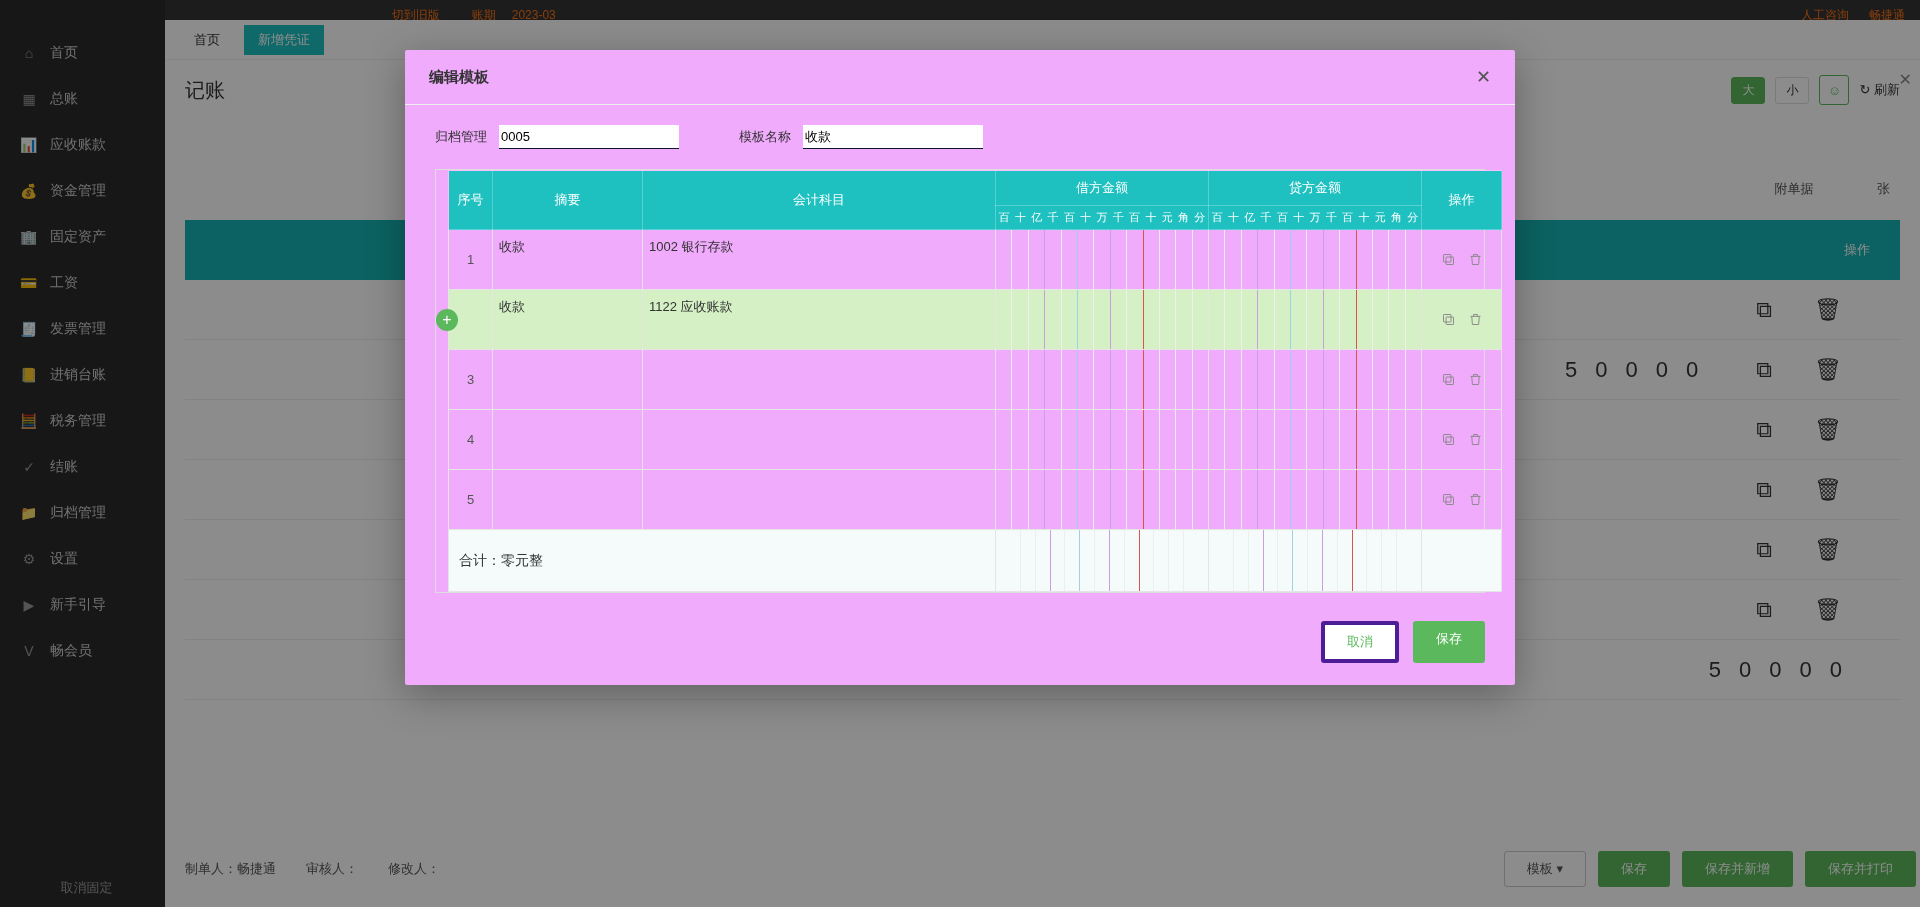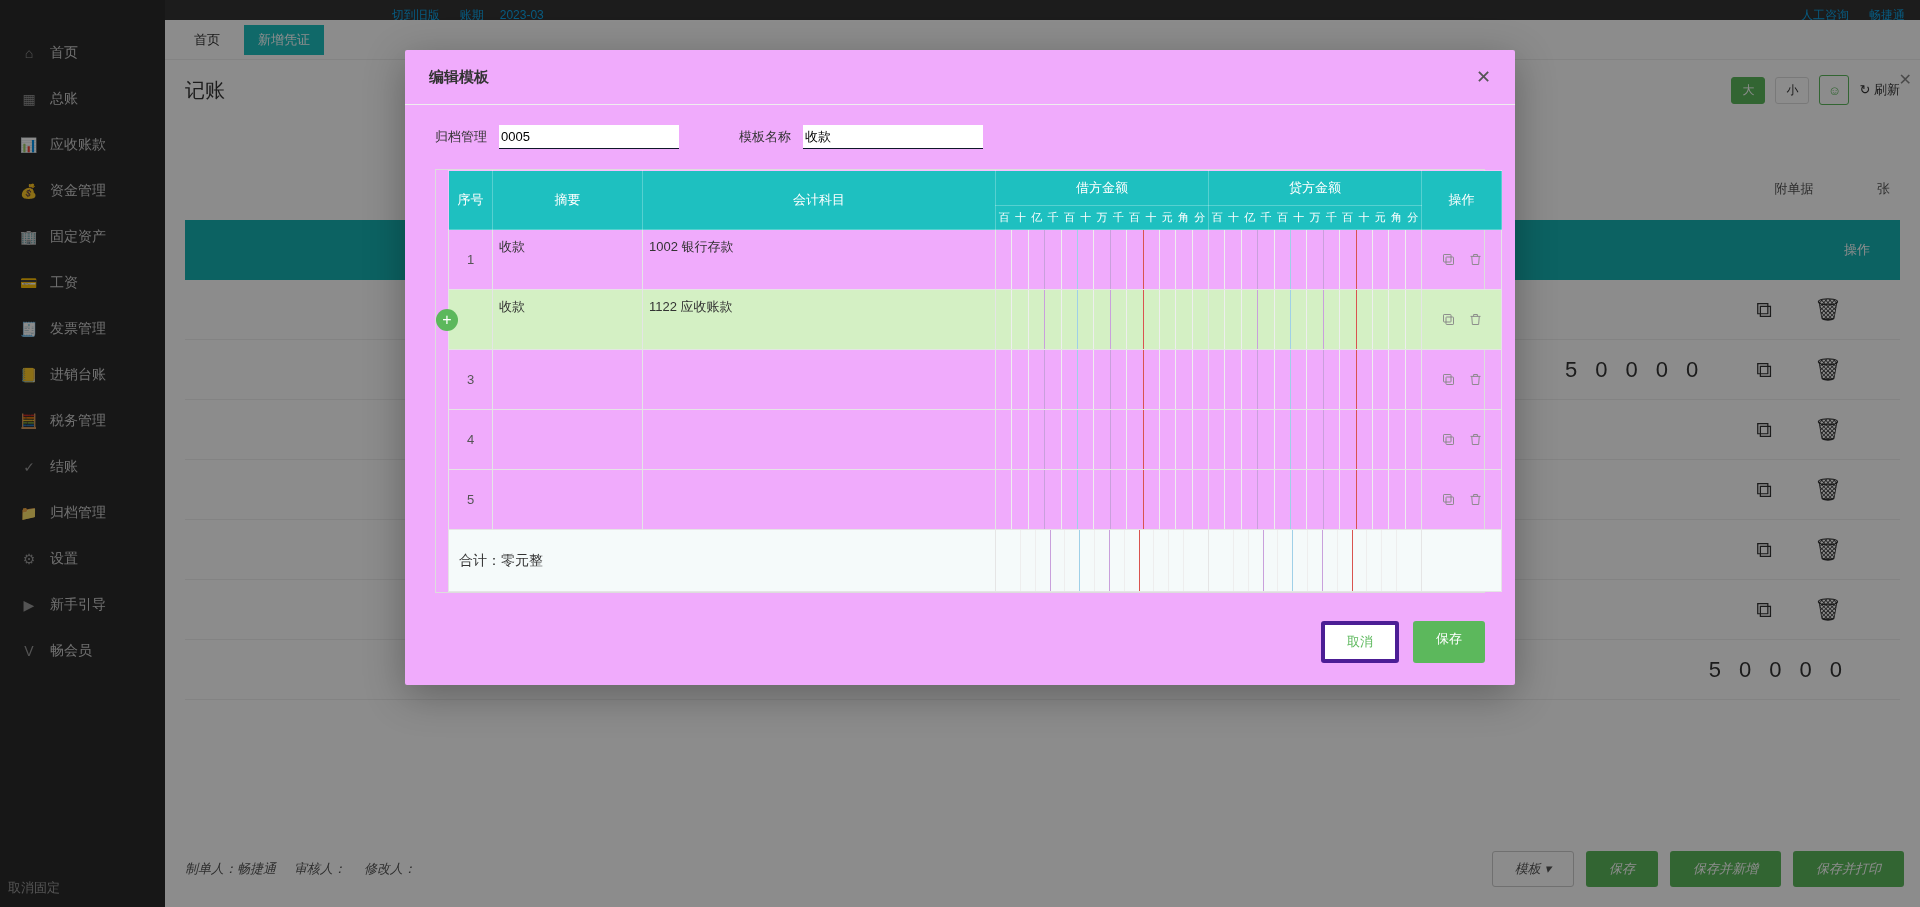--- a/index.html
+++ b/index.html
@@ -1,42 +1,42 @@
 <!DOCTYPE html>
 <html><head>
 <meta charset="utf-8">
 <style>
 * { margin: 0; padding: 0; box-sizing: border-box; }
 body { font-family: "Microsoft YaHei", Arial, sans-serif; font-size: 13px; color: #333; background: #f5f5f5; width: 1920px; height: 907px; overflow: hidden; position: relative; }
 .backdrop { position: absolute; inset: 0; background: rgba(0,0,0,0.45); z-index: 100; }
-.header { height: 30px; background: #333; color: #0ea5e9; display: flex; align-items: center; padding: 0 15px; font-size: 12px; }
+.header { height: 30px; background: #333; color: #f97316; display: flex; align-items: center; padding: 0 15px; font-size: 12px; }
 .header .id { margin-left: 100px; }
 .header .right { margin-left: auto; display: flex; gap: 20px; align-items: center; }
 
 .sidebar { position: absolute; left: 0; top: 0; bottom: 0; width: 165px; background: #2b2b2b; color: #ccc; padding-top: 30px; }
 .sidebar-item { display: flex; align-items: center; gap: 12px; padding: 14px 20px; font-size: 14px; cursor: pointer; }
-.sidebar-bottom { position: absolute; bottom: 10px; left: 8px; right: 0; display: flex; align-items: center; gap: 6px; font-size: 13px; color: #999; }
+.sidebar-bottom { position: absolute; bottom: 10px; left: 8px; right: 0; display: flex; align-items: center; justify-content: center; gap: 6px; font-size: 13px; color: #999; }
 
 .main { position: absolute; left: 165px; right: 0; top: 20px; bottom: 0; background: #fff; }
 .tabs { height: 40px; display: flex; align-items: center; padding: 0 15px; gap: 10px; border-bottom: 1px solid #eee; }
 .tab { padding: 6px 14px; font-size: 13px; color: #333; }
 .tab.active { background: #1ec0c0; color: #fff; }
 .pagehead { display: flex; align-items: center; padding: 15px 20px; }
 .pagetitle { font-size: 20px; font-weight: 500; }
 .pagehead .right { margin-left: auto; display: flex; gap: 10px; align-items: center; }
 .btn-sm { padding: 4px 10px; border: 1px solid #ddd; border-radius: 3px; font-size: 12px; background: #fff; }
 .btn-sm.green { background: #5cb85c; color: #fff; border-color: #5cb85c; }
 .btn-icon { width: 30px; height: 30px; border: 1px solid #5cb85c; border-radius: 3px; display: flex; align-items: center; justify-content: center; color: #5cb85c; }
 
 .bg-table { position: absolute; left: 20px; right: 20px; top: 200px; }
 .bg-thead { background: #17b3b3; color: #fff; height: 60px; }
 .bg-row { height: 60px; border-bottom: 1px solid #eee; display: flex; align-items: center; justify-content: flex-end; padding-right: 40px; font-size: 22px; letter-spacing: 18px; color: #333; }
 .bg-actions { display: flex; gap: 10px; margin-left: 40px; }
 
-.bg-footer { position: absolute; bottom: 20px; left: 20px; right: 16px; display: flex; align-items: center; gap: 18px; font-size: 13px; color: #555; font-style: italic; }
+.bg-footer { position: absolute; bottom: 20px; left: 20px; right: 4px; display: flex; align-items: center; gap: 30px; font-size: 13px; color: #555; }
 .bg-footer .btns { margin-left: auto; display: flex; gap: 12px; padding-left: 42px; }
 .btn { padding: 8px 22px; border-radius: 3px; font-size: 13px; cursor: pointer; border: 1px solid transparent; }
 .btn.outline { border-color: #ccc; background: #fff; color: #555; }
 .btn.save { background: #5cb85c; color: #fff; }
 
 .modal { position: absolute; top: 50px; left: 50%; transform: translateX(-50%); width: 1110px; background: #f0abfc; z-index: 200; border-radius: 2px; box-shadow: 0 10px 40px rgba(0,0,0,0.3); }
 .modal-header { display: flex; align-items: center; padding: 16px 24px; border-bottom: 1px solid #eee; }
 .modal-title { font-size: 15px; font-weight: 600; }
 .modal-close { margin-left: auto; font-size: 18px; cursor: pointer; color: #555; }
 
@@ -73,21 +73,21 @@
 .btn.cancel { border: 4px solid #4c1d95; background: #fff; color: #5cb85c; }
 
 .close-tab { position: absolute; right: 8px; top: 50px; font-size: 16px; color: #888; z-index: 50; }
 </style>
 </head>
 <body>
 
 <div class="header">
   <span class="id">3263</span>
   <span style="margin-left:250px">切到旧版</span>
-  <span style="margin-left:20px">账期</span>
+  <span style="margin-left:32px">账期</span>
   <span style="margin-left:16px">2023-03</span>
   <div class="right">
     <span>人工咨询</span>
     <span>畅捷通</span>
   </div>
 </div>
 
 <div class="sidebar">
   <div id="sidebar-items">
       <div class="sidebar-item">

